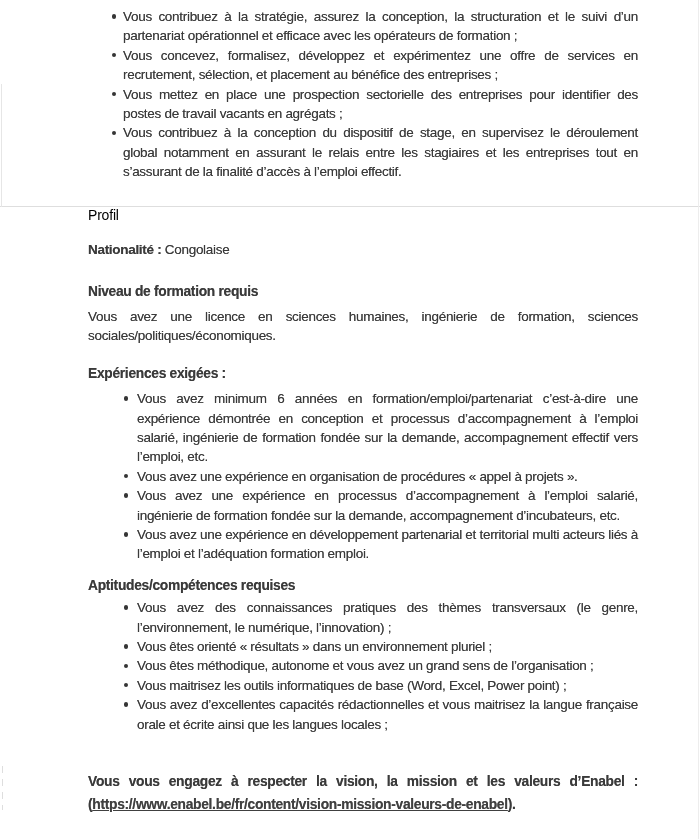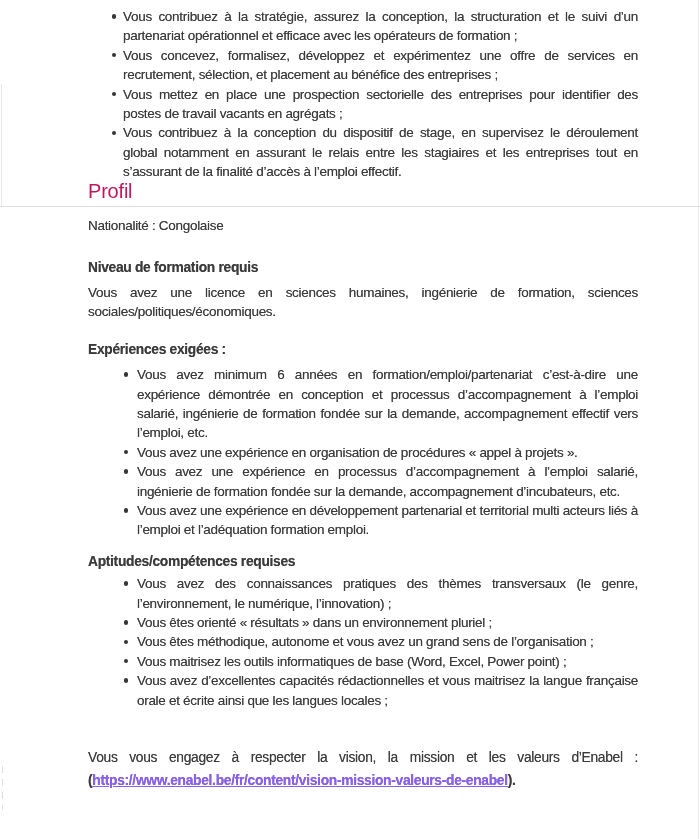--- a/index.html
+++ b/index.html
@@ -40,47 +40,48 @@
     left: 24px; top: 7.2px;
     width: 4.4px; height: 4.4px;
     border-radius: 50%;
     background: #353535;
   }
   .blist.inner .li { padding-left: 49px; }
   .blist.inner .bullet { left: 36px; }
 
   .intro-list { padding-top: 7px; }
   .profil-label {
-    color: #be185d;
-    font-size: 20px;
+    margin-top: 24px;
+    color: #000000;
+    font-size: 14px;
     letter-spacing: -0.2px;
     text-shadow: none;
   }
   .nationality-line { margin-top: 15px; }
   .heading { margin-top: 9px; font-weight: bold; font-size: 13.8px; }
   .edu-heading { margin-top: 23px; }
   .edu-text { margin-top: 5px; }
   .exp-heading { margin-top: 18px; }
   .exp-list { margin-top: 6px; }
   .apt-heading { margin-top: 12px; }
   .apt-list { margin-top: 3px; }
   .closing {
     margin-top: 36px;
     font-weight: bold;
     font-size: 13.8px;
     line-height: 23px;
   }
   .closing .paren-underline { text-decoration: underline; }
   .link {
-    color: #8b5cf6;
+    color: #404040;
     text-decoration: underline;
     cursor: pointer;
     font-weight: bold;
   }
-  b { font-weight: normal; }
+  b { font-weight: bold; }
 </style>
 </head>
 <body>
 
 <div class="page">
 
   <div class="artifact hline-profil"></div>
   <div class="artifact vline-left-top"></div>
   <div class="artifact vline-left-bottom"></div>
   <div class="artifact vline-right"></div>

